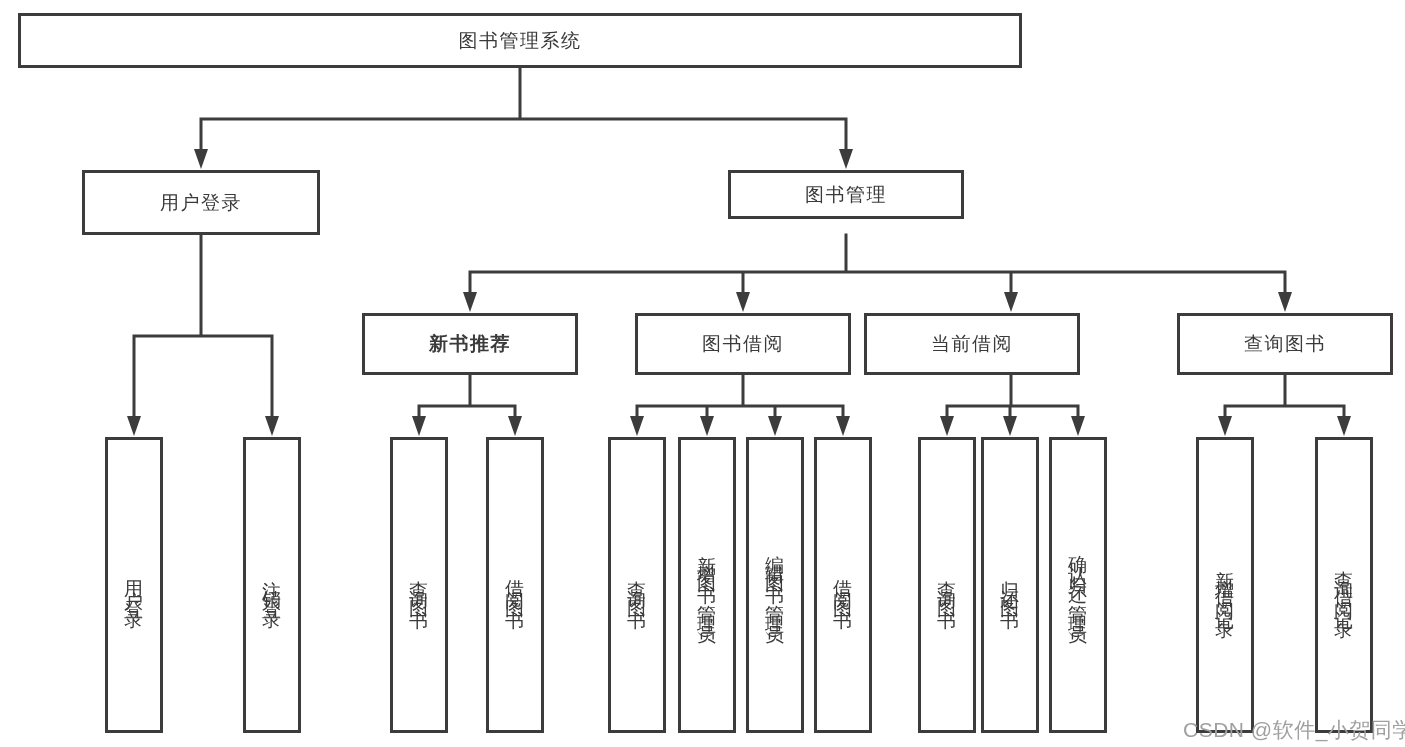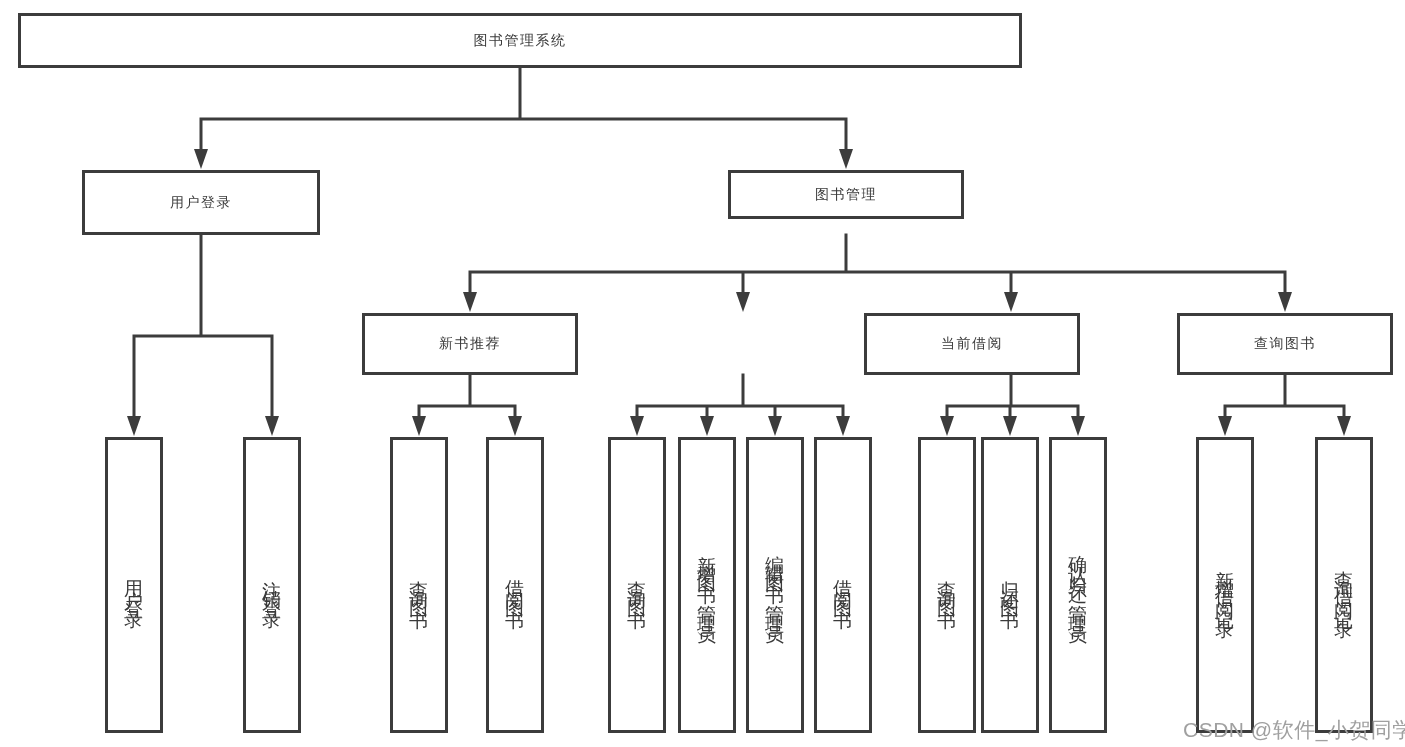--- a/index.html
+++ b/index.html
@@ -4,33 +4,33 @@
 <style>
   html,body{margin:0;padding:0;background:#ffffff;}
   .stage{
     position:relative;width:1405px;height:747px;background:#ffffff;overflow:hidden;
     font-family:"Liberation Sans", sans-serif;color:#3a3a3a;
   }
   .box{
     position:absolute;box-sizing:border-box;border:3px solid #3c3c3c;background:#ffffff;
     display:flex;align-items:center;justify-content:center;
   }
-  .hbox{font-size:14px;letter-spacing:1.5px;}
+  .hbox{font-size:19px;letter-spacing:1.5px;}
   .vbox span{
     writing-mode:vertical-rl;text-orientation:mixed;
     font-size:19px;letter-spacing:10px;line-height:1;display:block;
   }
   
   .root{left:18px;top:13px;width:1004px;height:55px;}
   
   .l2a{left:82px;top:170px;width:238px;height:65px;}
   .l2b{left:728px;top:170px;width:236px;height:49px;}
   
   .l3{top:313px;width:216px;height:62px;}
-  .l3a{left:362px;}
+  .l3a{left:362px;font-weight:bold;}
   .l3b{left:635px;}
   .l3c{left:864px;font-family:Liberation Serif, serif;}
   .l3d{left:1177px;}
   
   .leaf{top:437px;width:58px;height:296px;}
   .lf1{left:105px;}  .lf2{left:243px;}
   .lf3{left:390px;}  .lf4{left:486px;}
   .lf5{left:608px;}  .lf6{left:678px;}
   .lf7{left:746px;}  .lf8{left:814px;}
   .lf9{left:918px;}  .lf10{left:981px;} .lf11{left:1049px;}
@@ -78,20 +78,21 @@
       <polygon points="1337,416 1351,416 1344,436"></polygon>
     </g>
   </svg>
 
   <div class="box hbox root">图书管理系统</div>
 
   <div class="box hbox l2a">用户登录</div>
   <div class="box hbox l2b">图书管理</div>
 
   <div class="box hbox l3 l3a">新书推荐</div>
+  <div class="box hbox l3 l3b">图书借阅</div>
   <div class="box hbox l3 l3c">当前借阅</div>
   <div class="box hbox l3 l3d">查询图书</div>
 
   <div class="box vbox leaf lf1">
     <span>用户登录</span>
   </div>
   <div class="box vbox leaf lf2">
     <span>注销登录</span>
   </div>
   <div class="box vbox leaf lf3">

